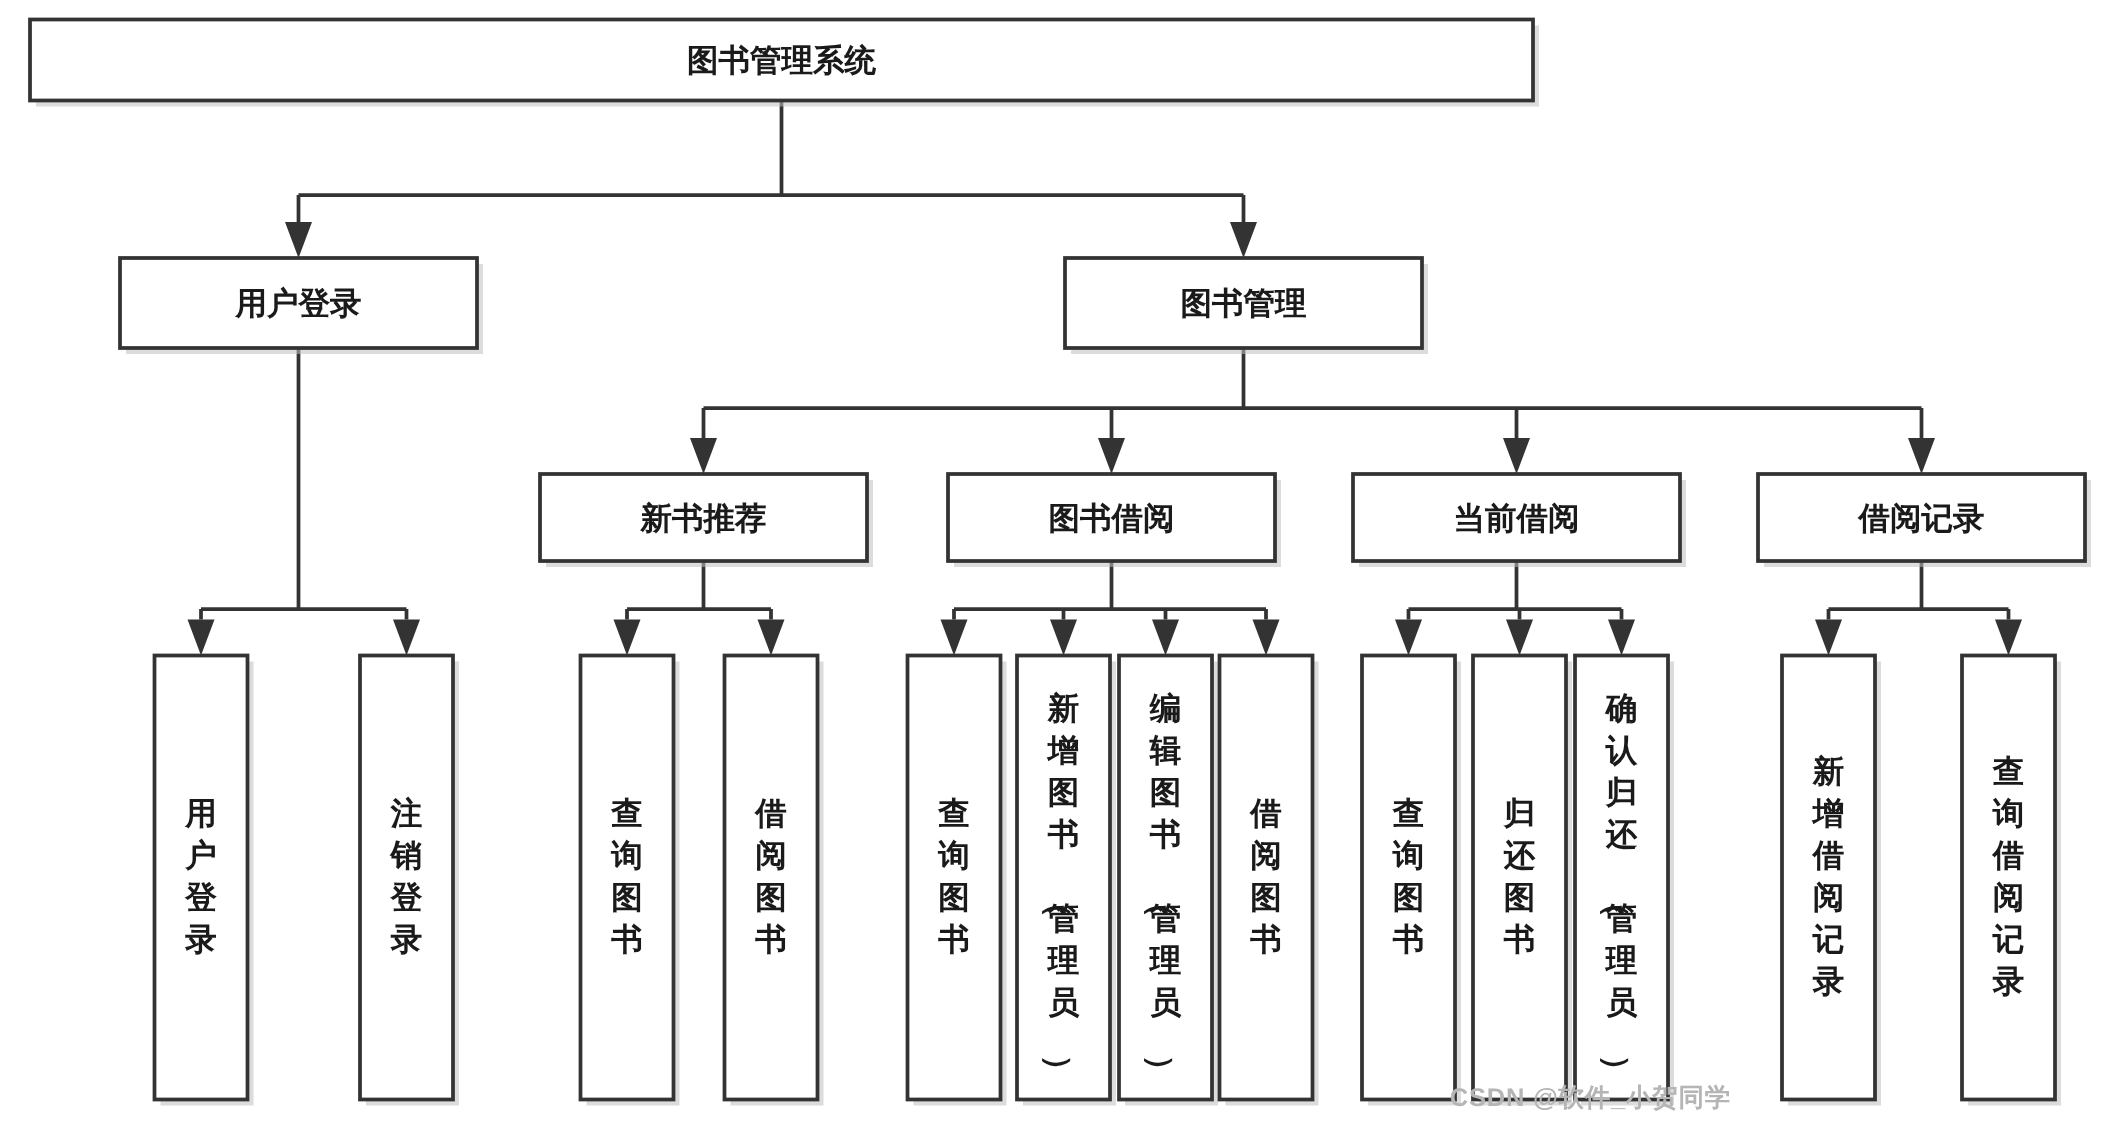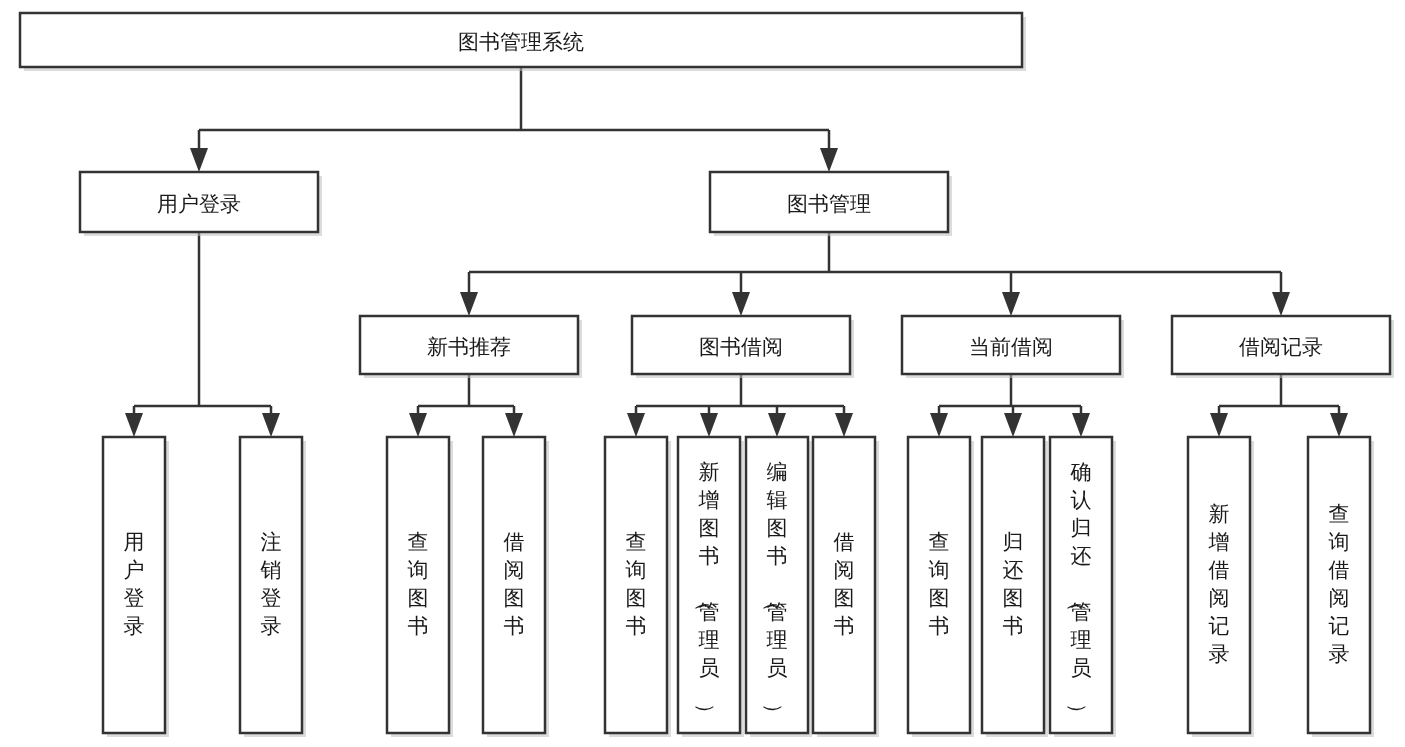--- a/index.html
+++ b/index.html
@@ -13,20 +13,21 @@
     font-family: "Liberation Sans", "DejaVu Sans", sans-serif;
     position: relative;
     overflow: hidden;
   }
   #diagram-root {
     position: absolute;
     left: 0;
     top: 0;
     width: 1162px;
     height: 747px;
+    font-weight: bold;
   }
   .node-box {
     fill: #ffffff;
     stroke: #333333;
     stroke-width: 2.5;
   }
   .node-shadow {
     fill: #bfbfbf;
     stroke: none;
     opacity: 0.55;
@@ -220,13 +221,14 @@
           <rect x="1188" y="437" width="62" height="296" class="node-box"></rect>
           <text x="1219" class="node-label-v"><tspan x="1219" y="521">新</tspan><tspan x="1219" y="549">增</tspan><tspan x="1219" y="577">借</tspan><tspan x="1219" y="605">阅</tspan><tspan x="1219" y="633">记</tspan><tspan x="1219" y="661">录</tspan></text>
         </g>
         <g>
           <rect x="1312" y="441" width="62" height="296" class="node-shadow"></rect>
           <rect x="1308" y="437" width="62" height="296" class="node-box"></rect>
           <text x="1339" class="node-label-v"><tspan x="1339" y="521">查</tspan><tspan x="1339" y="549">询</tspan><tspan x="1339" y="577">借</tspan><tspan x="1339" y="605">阅</tspan><tspan x="1339" y="633">记</tspan><tspan x="1339" y="661">录</tspan></text>
         </g>
       </g>
   </svg>
+  <div class="watermark">CSDN @软件_小贺同学</div>
 </div>
 
 </body></html>

